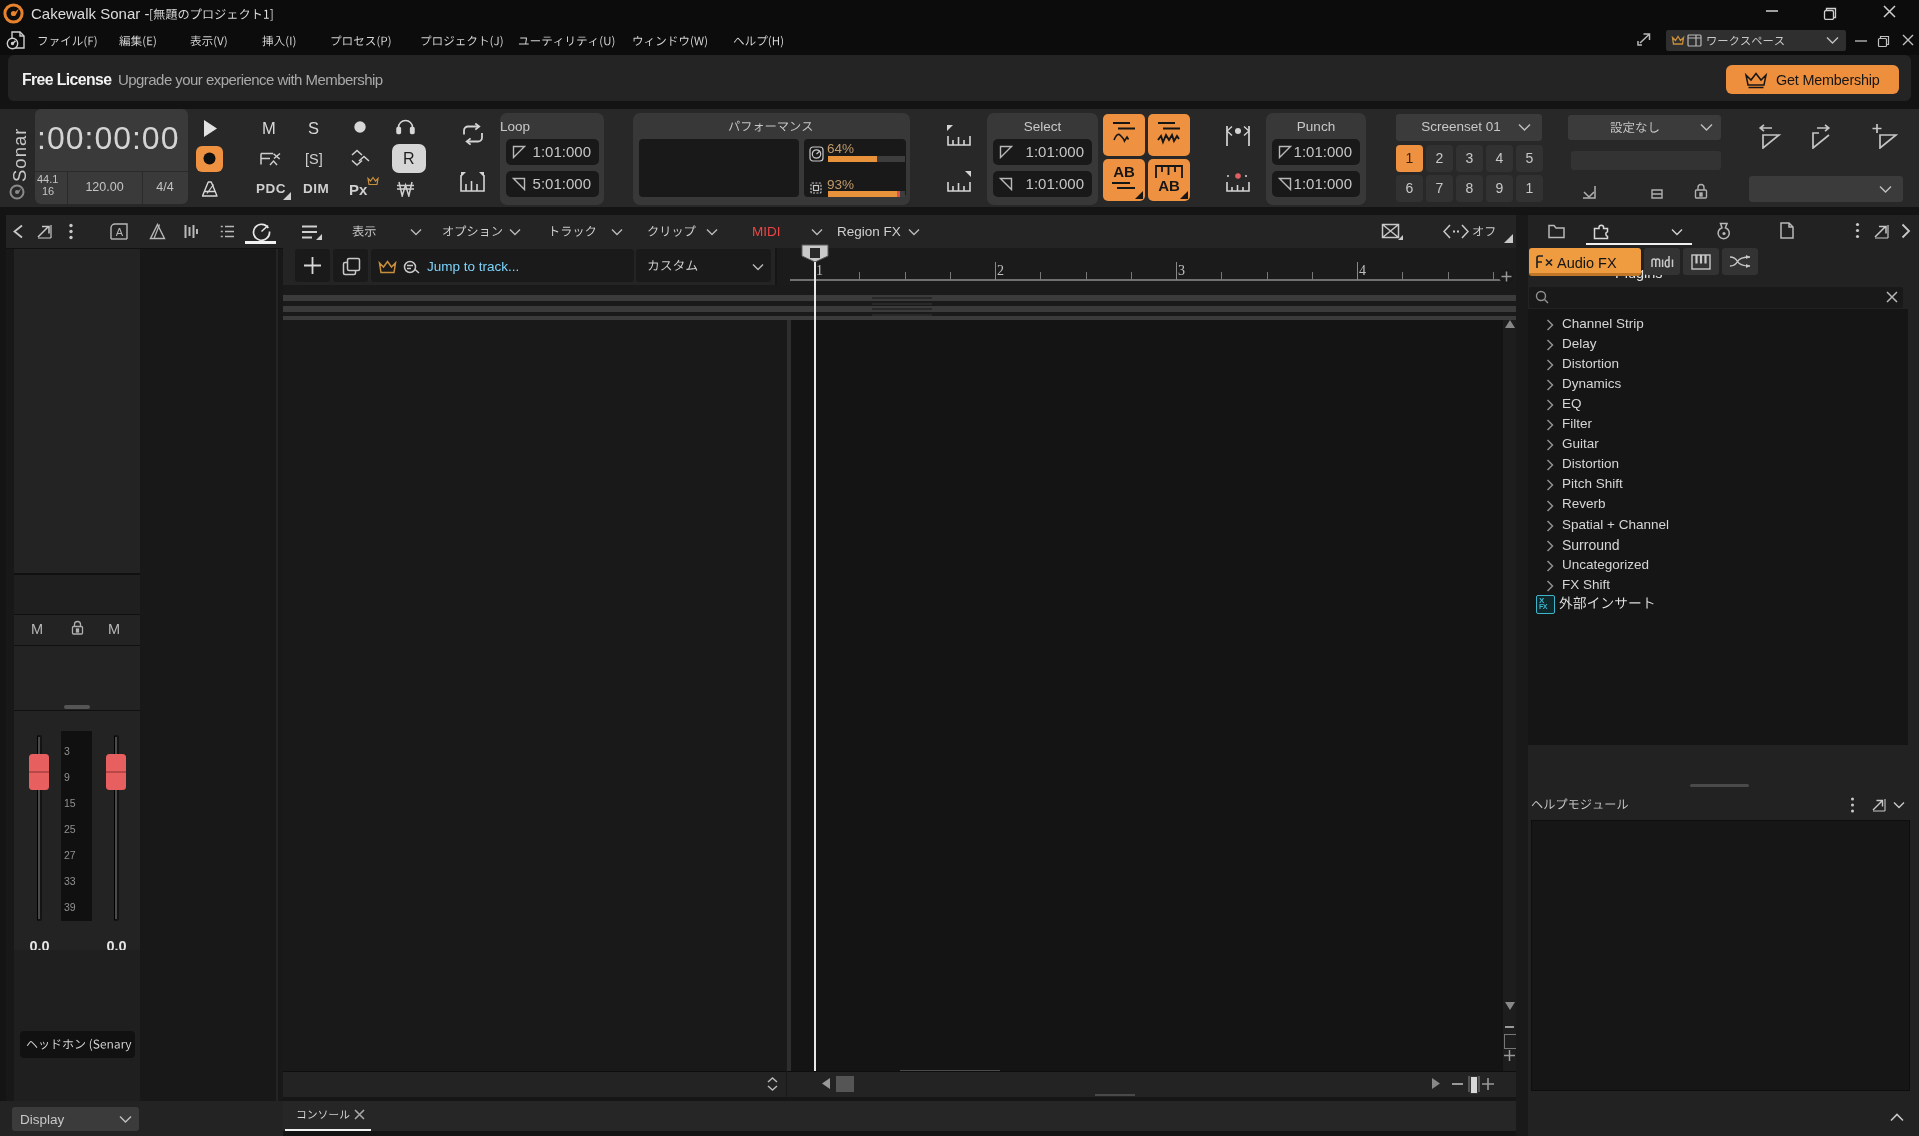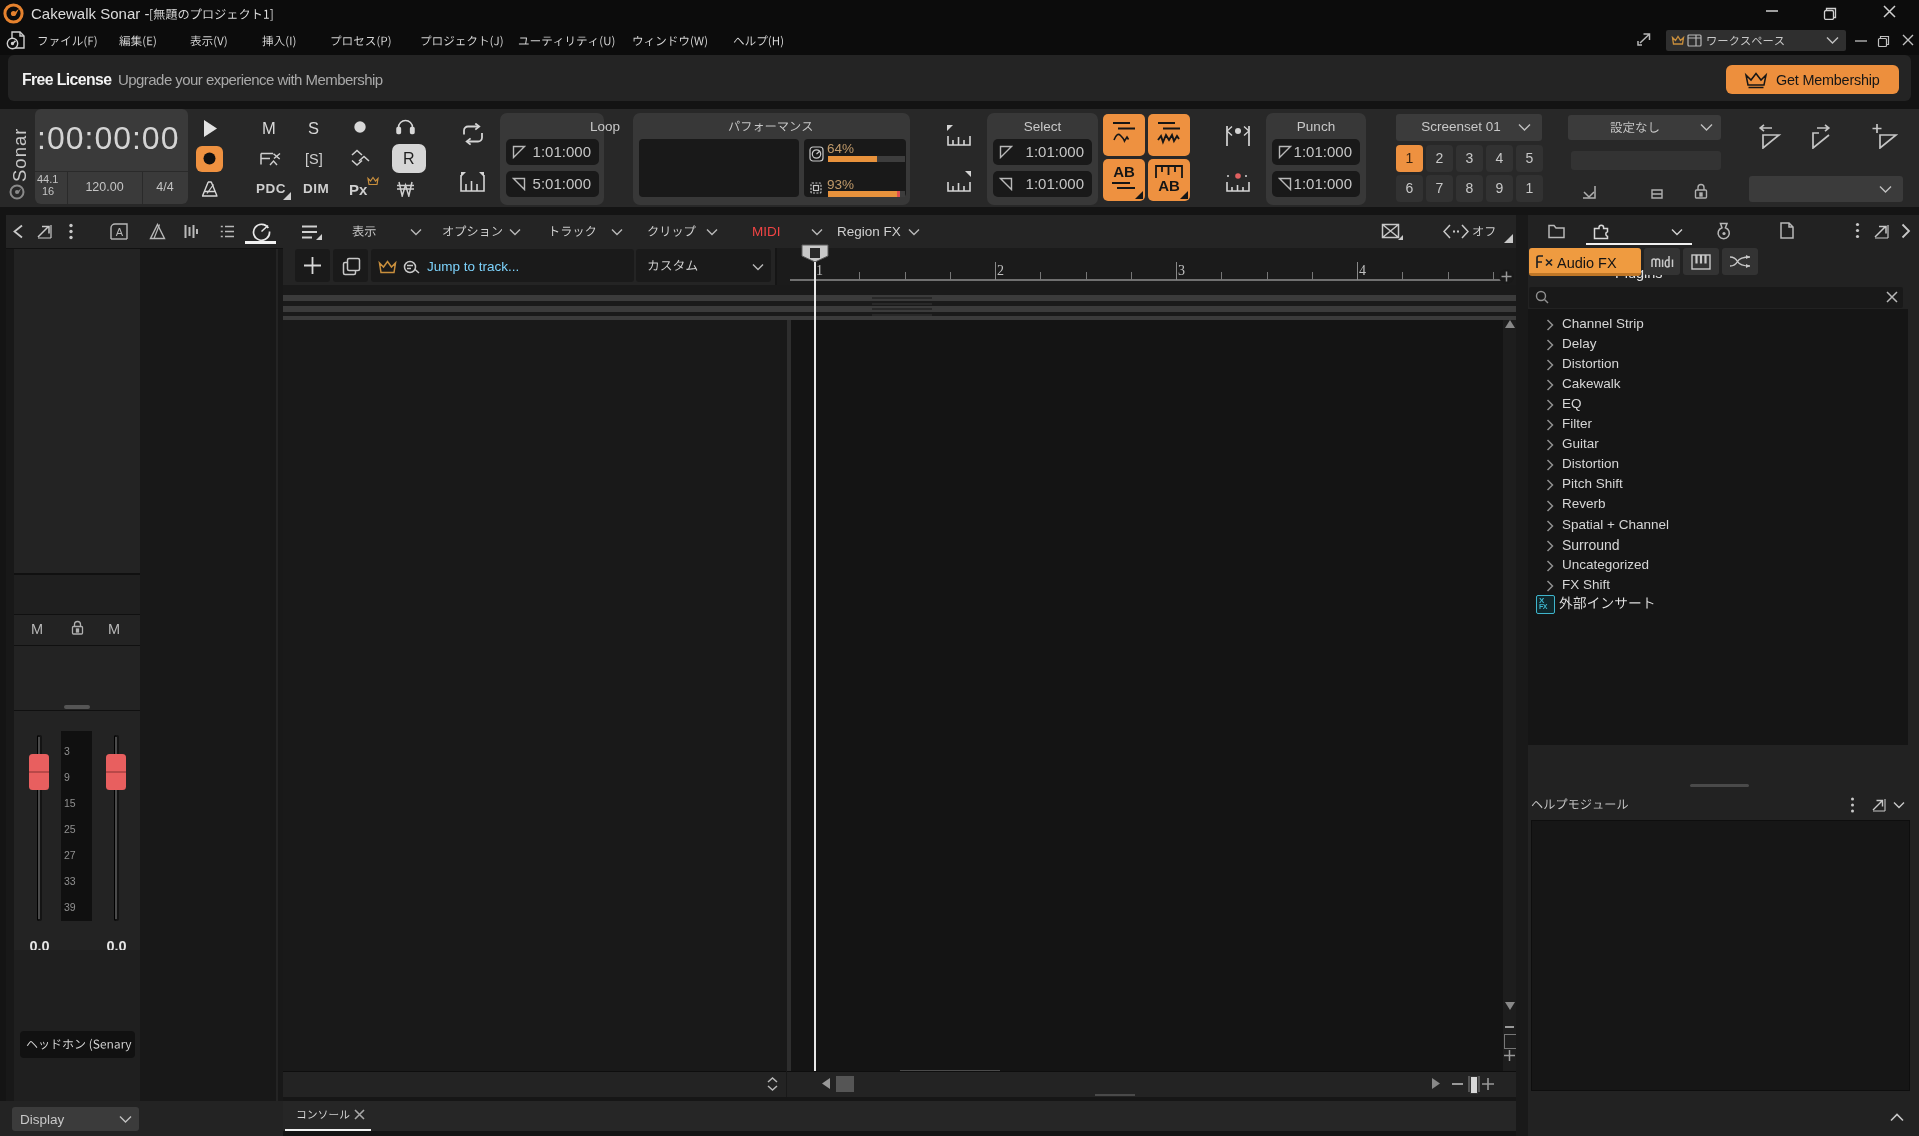--- a/index.html
+++ b/index.html
@@ -168,21 +168,21 @@
       <path d="M15.3 0.5 L19.2 3.5 L15.3 6.6"></path>
 <path d="M22 10 v4.5 a4 4 0 0 1 -4 4 H7.2"></path>
       <path d="M10.6 15.4 L6.7 18.5 L10.6 21.6"></path>
     </svg>
 <svg class="a" style="left:459px;top:170px" width="27" height="24" fill="none" stroke="#d4d4d4" stroke-width="1.6">
 <path d="M2 5 v16 h23 V5"></path>
       <path d="M7 21 v-7 M12.5 21 v-10 M18 21 v-7"></path>
 <path d="M2 2 l5 0 l-5 5 Z M25 2 l-5 0 l5 5 Z" fill="#d4d4d4" stroke="none"></path>
     </svg>
 <div class="a" style="left:500px;top:113px;width:104px;height:92px;background:#383838;border-radius:7px"></div>
-<div class="a" style="left:500px;top:119px;font-size:13.5px;color:#c8c8c8;font-weight:400;width:120px;text-align:right">Loop</div>
+<div class="a" style="left:500px;top:119px;font-size:13.5px;color:#c8c8c8;font-weight:400;width:120px;text-align:left">Loop</div>
 <div class="a" style="left:506px;top:139px;width:93px;height:26px;background:#191919;border-radius:5px"></div>
 <svg class="a" style="left:512px;top:145px" width="14" height="14" fill="none" stroke="#b8b8b8" stroke-width="1.4">
       <path d="M1.5 1.5 h11 L1.5 12.5 Z"></path>
     </svg>
 <div class="a" style="left:506px;top:143px;font-size:15px;color:#c6c6c6;font-weight:400;width:85px;text-align:right">1:01:000</div>
 <div class="a" style="left:506px;top:171px;width:93px;height:26px;background:#191919;border-radius:5px"></div>
 <svg class="a" style="left:512px;top:177px" width="14" height="14" fill="none" stroke="#b8b8b8" stroke-width="1.4">
       <path d="M1.5 1.5 h11 v11 Z"></path>
     </svg>
 <div class="a" style="left:506px;top:175px;font-size:15px;color:#c6c6c6;font-weight:400;width:85px;text-align:right">5:01:000</div>
@@ -659,21 +659,21 @@
       <path d="M1.5 1 L6.5 6 L1.5 11"></path>
     </svg>
 <div class="a" style="left:1562px;top:336.05px;font-size:13.5px;color:#d6d6d6;font-weight:400;">Delay</div>
 <svg class="a" style="left:1546px;top:359.1px" width="8" height="12" fill="none" stroke="#909090" stroke-width="1.5">
       <path d="M1.5 1 L6.5 6 L1.5 11"></path>
     </svg>
 <div class="a" style="left:1562px;top:356.1px;font-size:13.5px;color:#d6d6d6;font-weight:400;">Distortion</div>
 <svg class="a" style="left:1546px;top:379.1px" width="8" height="12" fill="none" stroke="#909090" stroke-width="1.5">
       <path d="M1.5 1 L6.5 6 L1.5 11"></path>
     </svg>
-<div class="a" style="left:1562px;top:376.15px;font-size:13.5px;color:#d6d6d6;font-weight:400;">Cakewalk</div>
+<div class="a" style="left:1562px;top:376.15px;font-size:13.5px;color:#d6d6d6;font-weight:400;">Dynamics</div>
 <svg class="a" style="left:1546px;top:399.2px" width="8" height="12" fill="none" stroke="#909090" stroke-width="1.5">
       <path d="M1.5 1 L6.5 6 L1.5 11"></path>
     </svg>
 <div class="a" style="left:1562px;top:396.2px;font-size:13.5px;color:#d6d6d6;font-weight:400;">EQ</div>
 <svg class="a" style="left:1546px;top:419.2px" width="8" height="12" fill="none" stroke="#909090" stroke-width="1.5">
       <path d="M1.5 1 L6.5 6 L1.5 11"></path>
     </svg>
 <div class="a" style="left:1562px;top:416.25px;font-size:13.5px;color:#d6d6d6;font-weight:400;">Filter</div>
 <svg class="a" style="left:1546px;top:439.3px" width="8" height="12" fill="none" stroke="#909090" stroke-width="1.5">
       <path d="M1.5 1 L6.5 6 L1.5 11"></path>

